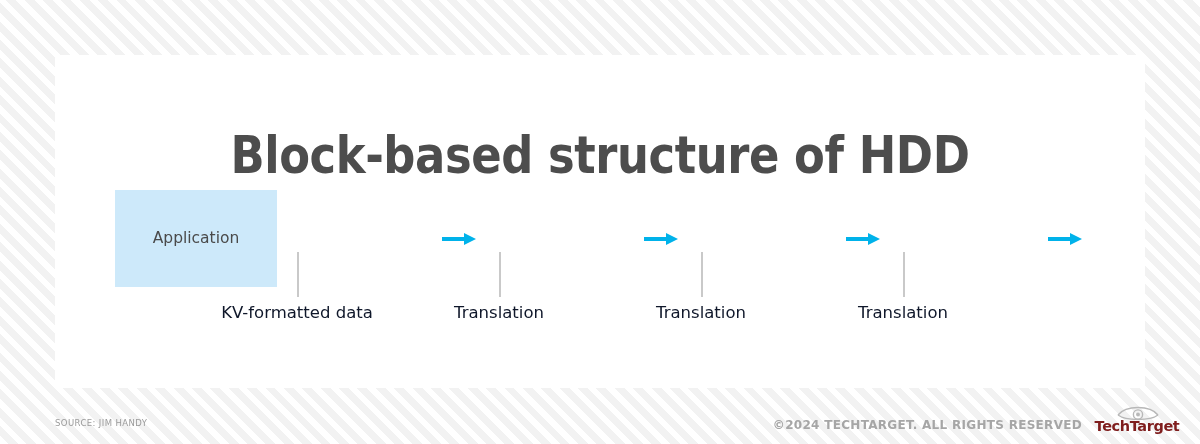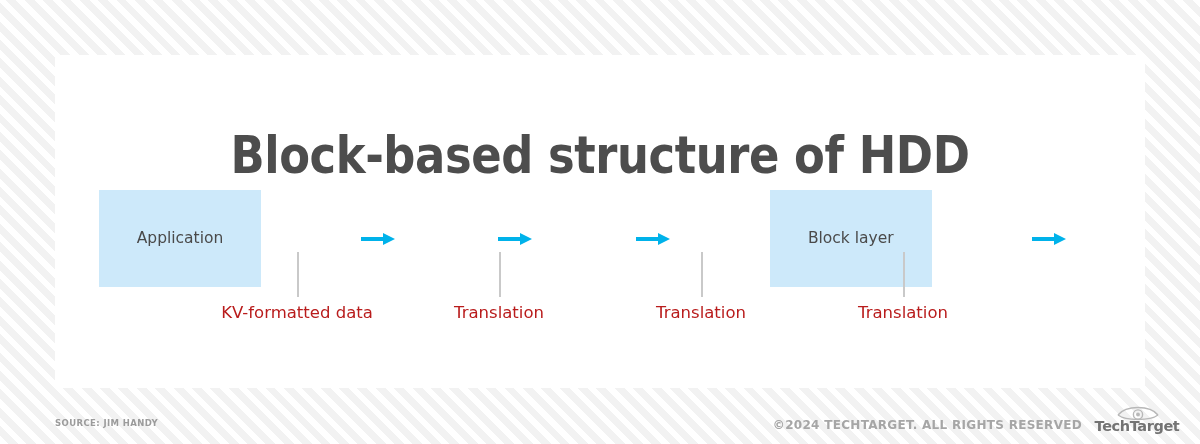--- a/index.html
+++ b/index.html
@@ -51,21 +51,21 @@
     color: #4d4d4d;
     line-height: 1.05;
     white-space: nowrap;
     transform: scaleX(0.88);
     transform-origin: center center;
   }
 
   
   .flow {
     position: absolute;
-    left: 44px;
+    left: 60px;
     top: 135px;
     width: 970px;
     height: 97px;
     display: flex;
     flex-direction: row;
     align-items: stretch;
     justify-content: space-between;
   }
 
   .node {
@@ -147,31 +147,31 @@
   }
 
   .tick-caption {
     position: absolute;
     left: 0;
     top: 51px;
     transform: translateX(-50%);
     white-space: nowrap;
     font-family: "DejaVu Sans", sans-serif;
     font-size: 16.5px;
-    color: #b91c1c;
+    color: #0f172a;
   }
 
   
   .source {
     position: absolute;
     left: 55px;
     top: 418px;
     font-family: "DejaVu Sans", sans-serif;
     font-size: 8.5px;
-    font-weight: bold;
+    font-weight: normal;
     letter-spacing: 0.4px;
     color: #9b9b9b;
     white-space: nowrap;
   }
 
   .copyright {
     position: absolute;
     right: 118px;
     top: 418px;
     font-family: "DejaVu Sans", sans-serif;
@@ -201,21 +201,21 @@
   .brand-name {
     position: absolute;
     left: 0;
     top: 14px;
     width: 98px;
     text-align: center;
     font-family: "DejaVu Sans", sans-serif;
     font-size: 14.5px;
     font-weight: bold;
     letter-spacing: -0.4px;
-    color: #737373;
+    color: #7f1d1d;
     white-space: nowrap;
   }
 </style>
 </head>
 <body>
 
 <div class="page">
 
   <div class="card">
 
@@ -243,23 +243,20 @@
       </div>
 
 
       <div class="arrow-cell">
         <div class="arrow">
           <div class="shaft"></div>
           <div class="head"></div>
         </div>
       </div>
 
-      <div class="node">
-        <span class="node-label">Block layer</span>
-      </div>
 
       <div class="arrow-cell">
         <div class="arrow">
           <div class="shaft"></div>
           <div class="head"></div>
         </div>
       </div>
 
 
     </div>

